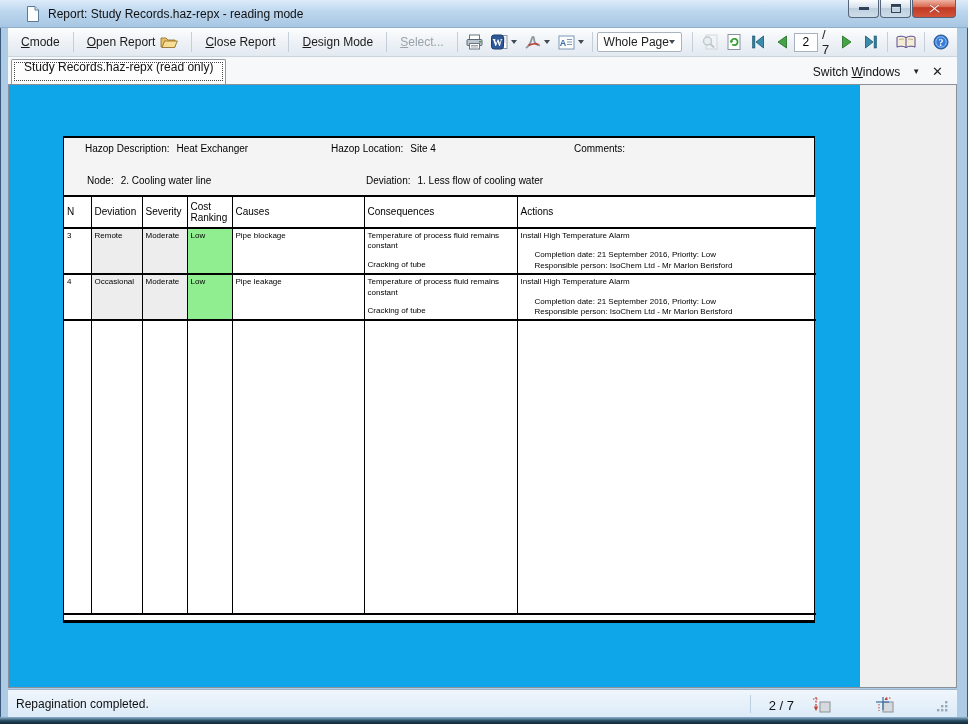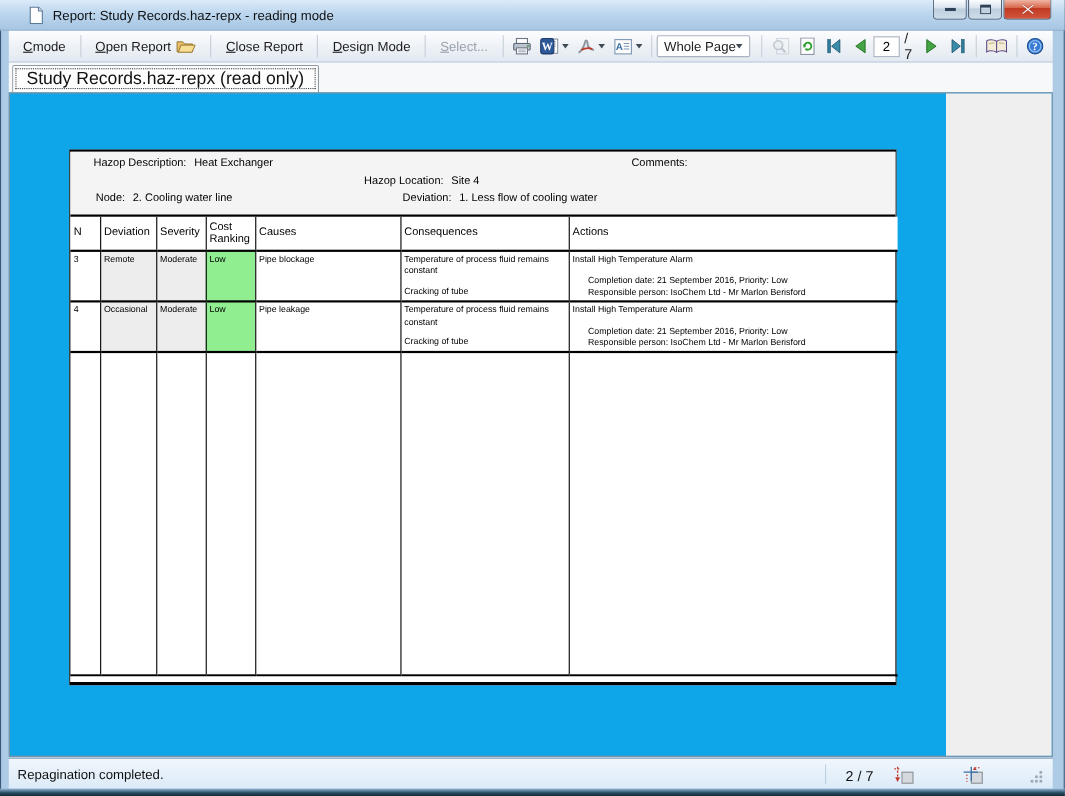--- a/index.html
+++ b/index.html
@@ -66,21 +66,21 @@
   .page-total { font-size: 13px; color: #222; margin: 0 4px; }
   
   .tabstrip {
     position: absolute; top: 57px; left: 8px; width: 949px; height: 27px;
     background: #f7f8f9; display: flex; align-items: flex-end;
   }
   .tab {
     margin-left: 3px; height: 25px; background: #fdfdfd;
     border: 1px solid #8d98a3; border-bottom: none;
     border-radius: 2px 2px 0 0; padding: 0 12px;
-    display: flex; align-items: center; font-size: 16px; color: #111;
+    display: flex; align-items: flex-start; font-size: 12px; color: #111;
     outline: 1px dotted #444; outline-offset: -4px;
   }
   .tab-right {
     margin-left: auto; display: flex; align-items: center;
     gap: 12px; padding-right: 14px; padding-bottom: 5px; font-size: 12px; color: #111;
   }
   .dd-glyph { font-size: 8px; color: #222; }
   .x-glyph { font-size: 13px; color: #222; }
   
   .view {
@@ -95,21 +95,21 @@
   .report {
     position: absolute; left: 54px; top: 51px; width: 752px;
     border: 1px solid #000; border-top-width: 2px; border-bottom: 3px solid #000;
     background: #fff; color: #000;
   }
   .rheader { position: relative; height: 59px; background: #f4f4f4;
     border-bottom: 2px solid #000; font-size: 10px; }
   .rheader .fld { position: absolute; white-space: nowrap; }
   .rheader .val { margin-left: 7px; }
   .f-desc { left: 21px; top: 5px; }
-  .f-loc  { left: 267px; top: 21px; }
+  .f-loc  { left: 267px; top: 5px; }
   .f-com  { left: 510px; top: 5px; }
   .f-node { left: 23px; top: 37px; }
   .f-dev  { left: 302px; top: 37px; }
   .rtable { border-collapse: collapse; width: 100%; table-layout: fixed; }
   .c-n { width: 27px; } .c-lik { width: 51px; } .c-sev { width: 45px; }
   .c-cost { width: 45px; } .c-causes { width: 132px; } .c-cons { width: 153px; }
   .c-act { width: 299px; }
   .rtable th, .rtable td { border-left: 1px solid #000; border-bottom: 2px solid #000; }
   .rtable th:first-child, .rtable td:first-child { border-left: none; }
   .rtable th {
@@ -339,20 +339,27 @@
         <circle cx="8" cy="8" r="5.2" fill="none" stroke="#8fc0f5" stroke-width="1"></circle>
         <text x="8" y="11.8" text-anchor="middle" font-size="10" font-weight="bold" font-family="Liberation Serif, serif" fill="#fff">?</text>
       </svg>
     </span>
   </div>
 </div>
 
 <div class="tabstrip">
   <div class="tab">
     <span>Study Records.haz-repx (read only)</span>
+  </div>
+  <div class="tab-right">
+    <span>
+      <span>Switch </span><span class="ak">W</span><span>indows</span>
+    </span>
+    <span class="dd-glyph">▼</span>
+    <span class="x-glyph">✕</span>
   </div>
 </div>
 
 <div class="view">
   <div class="right-gutter"></div>
 
   <div class="report">
 
     <div class="rheader">
       <span class="fld f-desc">

